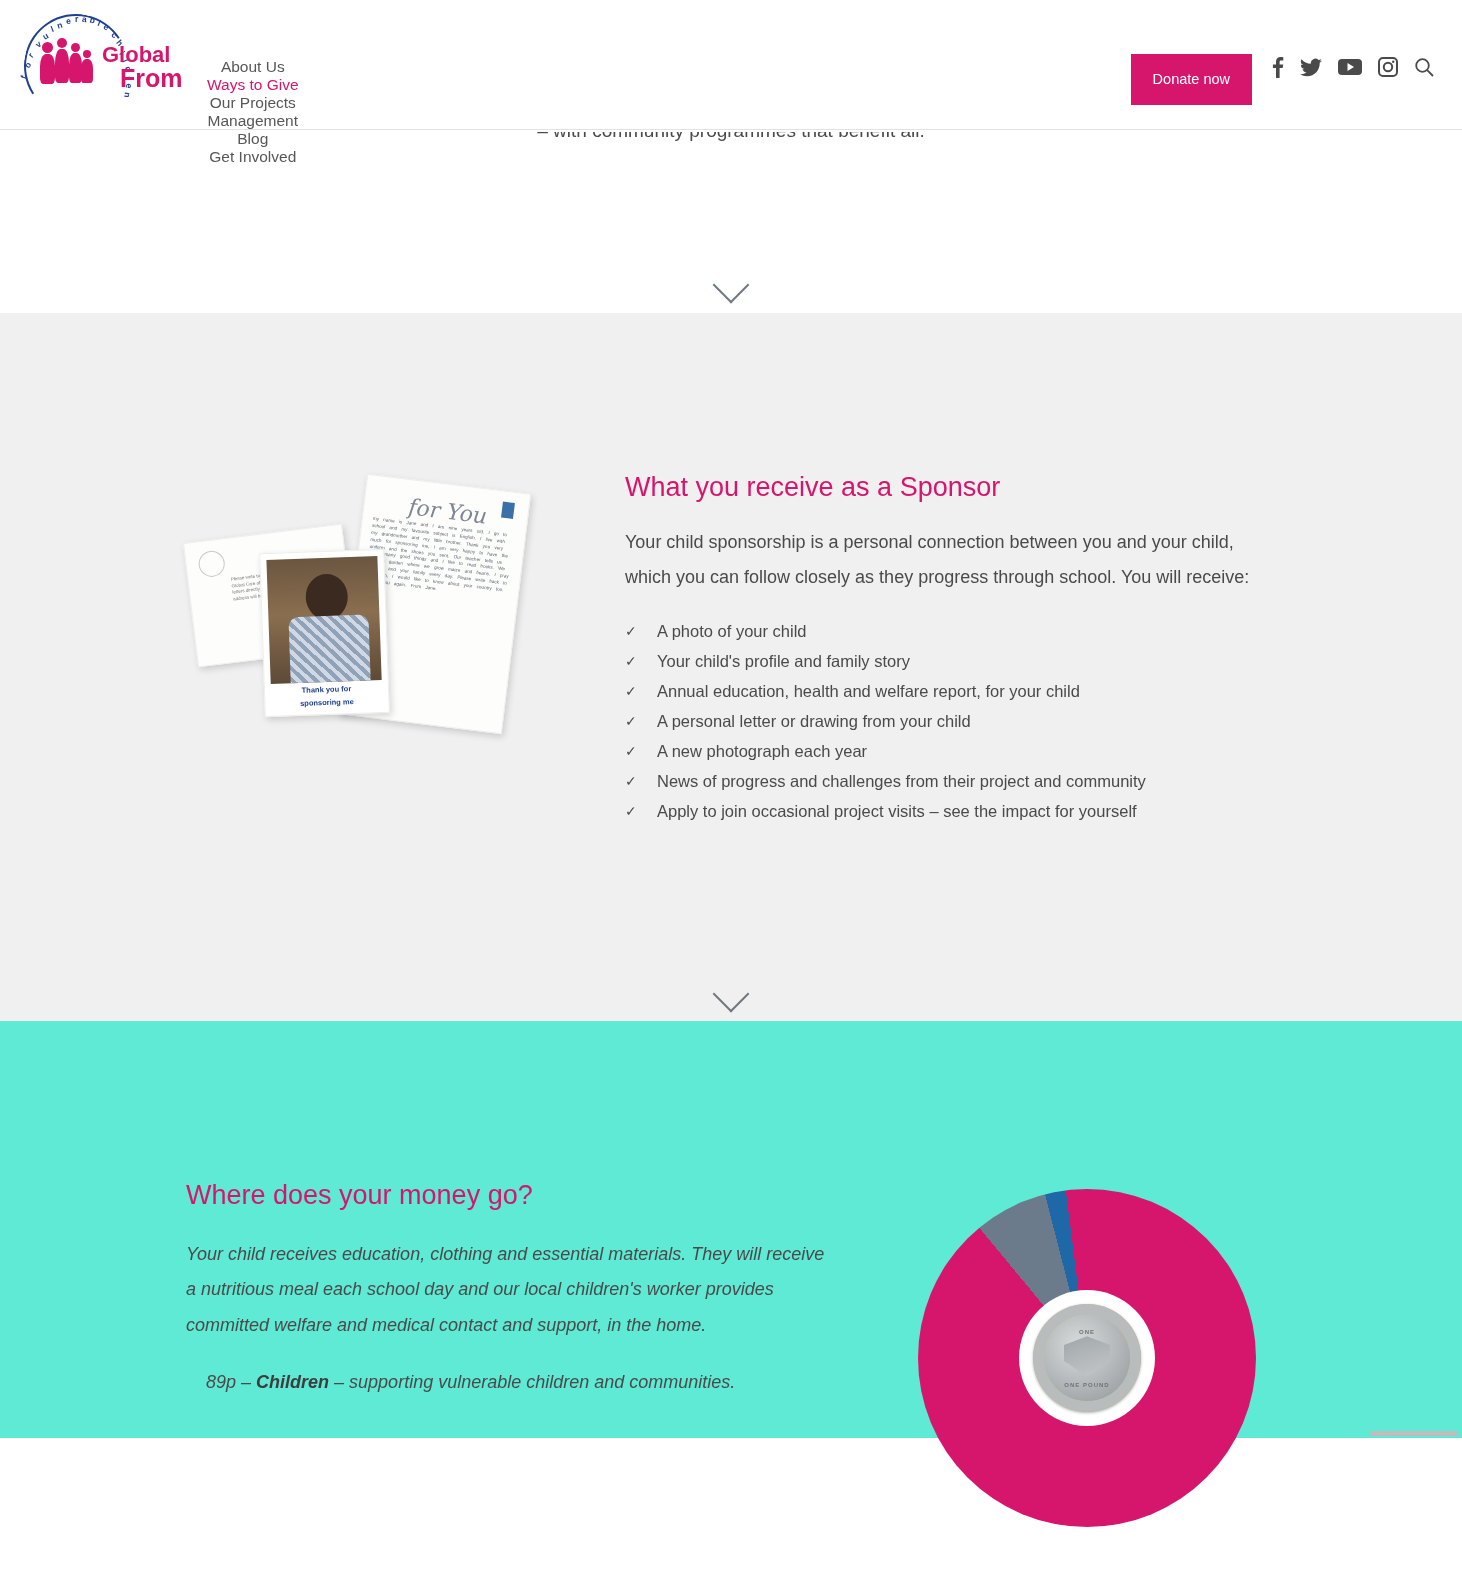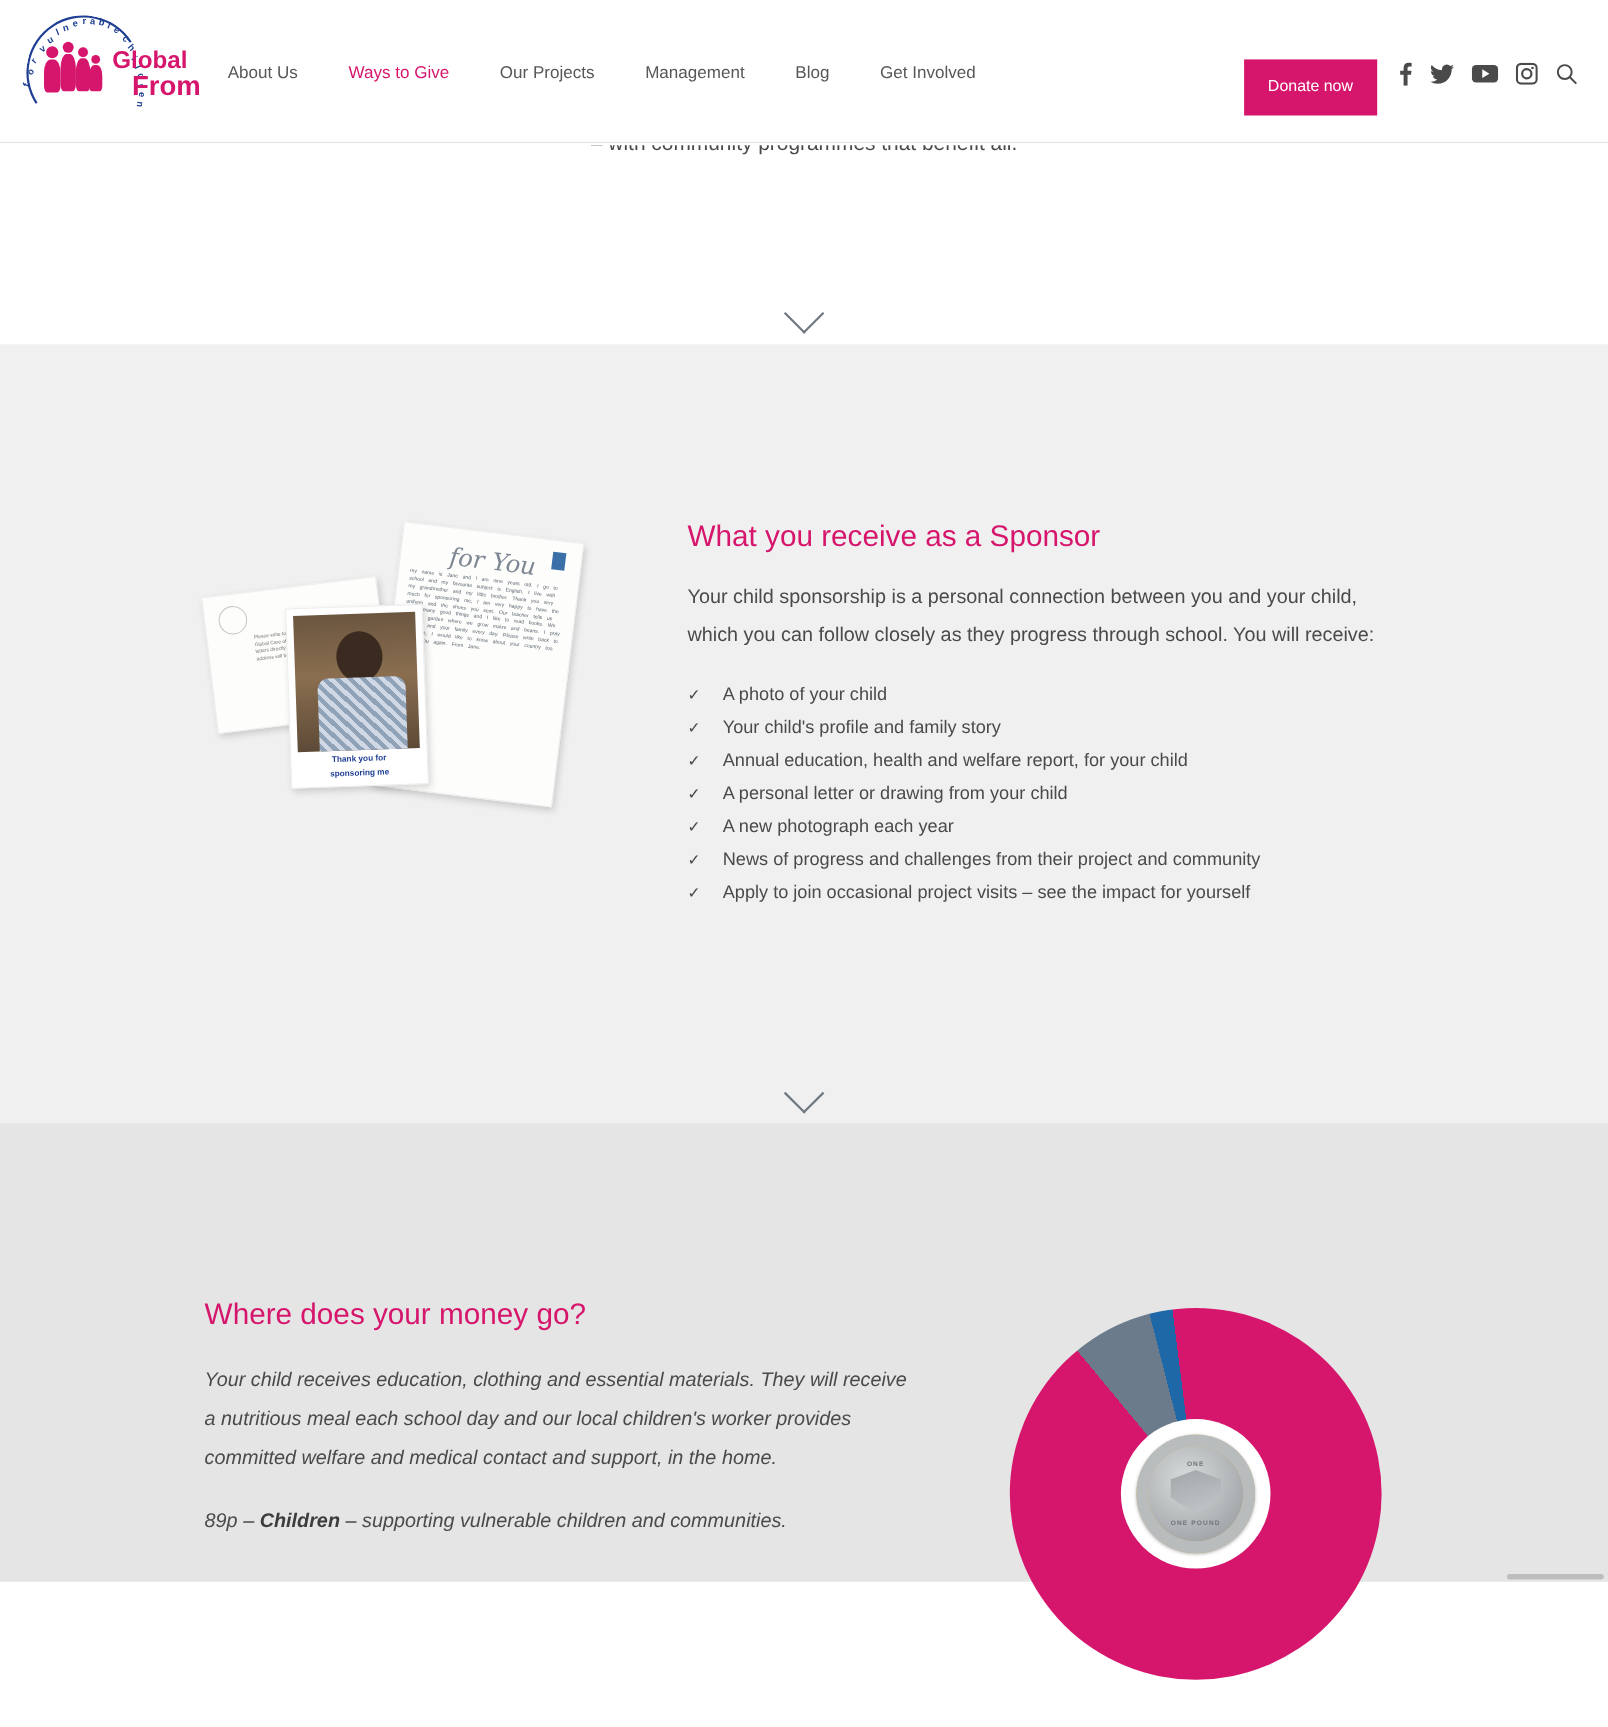--- a/index.html
+++ b/index.html
@@ -71,22 +71,23 @@
     font-weight: bold;
     line-height: 1.0;
   }
   .logo-word .g { font-size: 22px; display: block; }
   .logo-word .c { font-size: 25px; display: block; margin-left: 18px; }
 
   .nav {
     position: absolute;
     left: 190px; top: 58px;
     display: flex;
-    gap: 12px;
+    gap: 0px;
     align-items: center;
+    flex-direction: column;
   }
   .nav a {
     color: #575757;
     text-decoration: none;
     font-size: 15.5px;
     padding: 0 17px;
     white-space: nowrap;
   }
   .nav a.active { color: #d6166c; }
 
@@ -290,21 +291,21 @@
   .sponsor-section .chev {
     position: absolute;
     left: 712px; top: 666px;
   }
 
   
   .money-section {
     position: absolute;
     top: 1021px; left: 0;
     width: 1462px; height: 417px;
-    background: #e5e5e5;
+    background: #5eead4;
   }
   .money-copy {
     position: absolute;
     left: 186px; top: 158px;
     width: 650px;
   }
   .money-copy .sec-title { margin-bottom: 26px; }
   .money-copy p { font-size: 18px; line-height: 1.95; margin: 0 0 22px 0; font-style: italic; }
   .money-copy .bold { font-weight: bold; color: #3d3d3d; }
 
@@ -512,21 +513,21 @@
   </div>
 
   <div class="chev chevron-down"></div>
 </section>
 
 <section class="money-section">
 
   <div class="money-copy">
     <h2 class="sec-title">Where does your money go?</h2>
     <p>Your child receives education, clothing and essential materials. They will receive a nutritious meal each school day and our local children's worker provides committed welfare and medical contact and support, in the home.</p>
-    <p style="margin-bottom:6px;">
+    <p style="margin-bottom:6px;margin-left:20px;">
       <span>89p</span><span> – </span><span class="bold">Children</span><span> – supporting vulnerable children and communities.</span>
     </p>
   </div>
 
   <div class="donut-wrap">
     <div class="donut"></div>
     <div class="donut-hole"></div>
     <div class="coin">
       <div class="coin-inner">
         <div class="coin-crest"></div>

